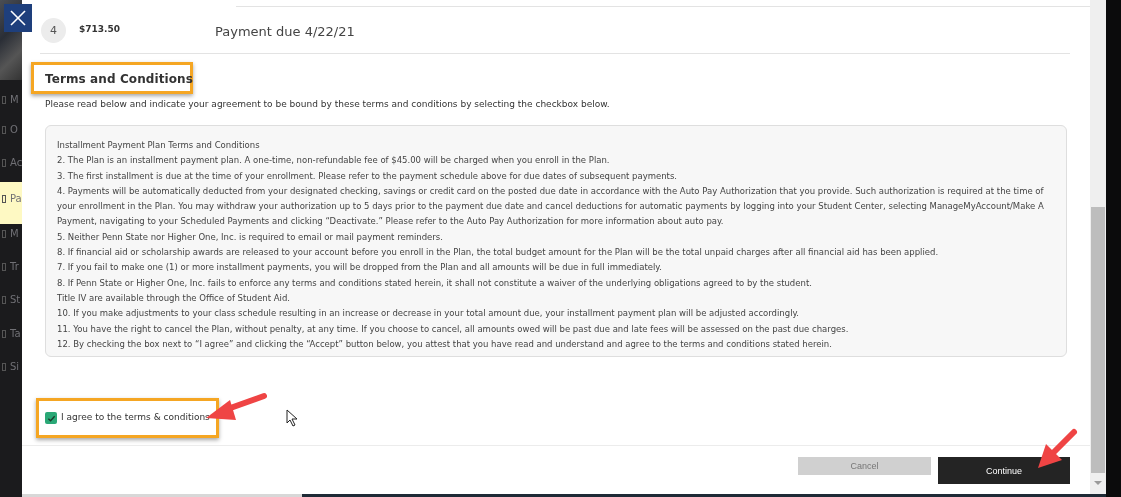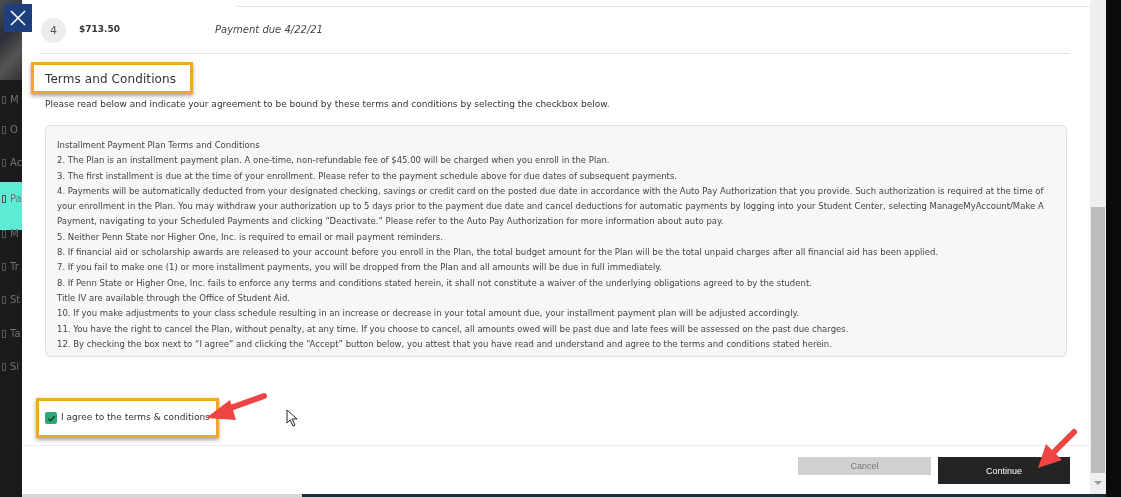--- a/index.html
+++ b/index.html
@@ -3,40 +3,40 @@
 <meta charset="utf-8">
 <style>
   * { box-sizing: border-box; margin: 0; padding: 0; }
   html, body { width: 1121px; height: 497px; overflow: hidden; background: #000; font-family: "DejaVu Sans", sans-serif; }
   .root { position: relative; width: 1121px; height: 497px; background: #0b0b0c; }
 
   
   .bg-sidebar { position: absolute; left: 0; top: 0; width: 22px; height: 497px; background: #1b1b1d; overflow: hidden; }
   .bg-sidebar .photo { position: absolute; left: 0; top: 0; width: 22px; height: 80px; background: linear-gradient(135deg,#4a4e55 0%,#2a2e36 40%,#555 70%,#333 100%); }
   .bg-sidebar .nav-item { position: absolute; left: 0; width: 22px; height: 20px; font-size: 10px; color: #6b6b6f; white-space: nowrap; padding-left: 2px; line-height: 20px; }
-  .bg-sidebar .nav-item.active { background: #5eead4; color: #7b7b80; height: 48px; line-height: 34px; }
+  .bg-sidebar .nav-item.active { background: #fef9c3; color: #7b7b80; height: 42px; line-height: 34px; }
   .bg-sidebar .nav-item .ic { display: inline-block; width: 4px; height: 8px; border: 1px solid #555; margin-right: 4px; vertical-align: middle; }
   .bg-sidebar .nav-item .lbl { color: #707075; }
 
   .close-btn { position: absolute; left: 4px; top: 4px; width: 28px; height: 28px; background: #1e3f7c; display: flex; align-items: center; justify-content: center; cursor: pointer; z-index: 10; }
   .close-btn svg { width: 18px; height: 18px; }
 
   
   .modal { position: absolute; left: 22px; top: 0; width: 1068px; height: 494px; background: #ffffff; }
   .scroll-area { position: absolute; left: 0; top: 0; width: 1068px; height: 446px; overflow: hidden; }
 
   .pay-row { position: absolute; left: 0; top: 0; width: 1050px; height: 56px; }
   .pay-row .top-line { position: absolute; left: 214px; top: 6px; width: 860px; height: 1px; background: #e3e3e3; }
   .pay-row .num { position: absolute; left: 19px; top: 18px; width: 25px; height: 25px; border-radius: 50%; background: #ececec; color: #555; font-size: 11px; text-align: center; line-height: 25px; }
   .pay-row .amt { position: absolute; left: 57px; top: 24px; font-size: 9px; font-weight: bold; color: #333; }
-  .pay-row .due { position: absolute; left: 193px; top: 24px; font-size: 10px; color: #444; font-style: italic; }
+  .pay-row .due { position: absolute; left: 193px; top: 24px; font-size: 13px; color: #444; }
   .pay-row .bottom-line { position: absolute; left: 18px; top: 53px; width: 1030px; height: 1px; background: #e3e3e3; }
 
   .terms-heading-box { position: absolute; left: 9px; top: 62px; width: 162px; height: 32px; border: 3px solid #f5a623; box-shadow: 0 2px 4px rgba(0,0,0,0.35); }
-  .terms-heading { position: absolute; left: 23px; top: 72px; font-size: 12px; color: #333; font-weight: normal; letter-spacing: 0.1px; }
+  .terms-heading { position: absolute; left: 23px; top: 72px; font-size: 12px; color: #333; font-weight: bold; letter-spacing: 0.1px; }
   .terms-intro { position: absolute; left: 23px; top: 99px; font-size: 9px; color: #333; }
 
   .terms-box { position: absolute; left: 23px; top: 125px; width: 1022px; height: 232px; background: #f7f7f7; border: 1px solid #dedede; border-radius: 6px; padding: 12px 11px; }
   .terms-box .line { font-size: 8.5px; color: #444; line-height: 15.3px; white-space: nowrap; }
 
   .agree-box { position: absolute; left: 14px; top: 398px; width: 183px; height: 40px; border: 3px solid #f5a623; box-shadow: 0 2px 4px rgba(0,0,0,0.35); }
   .agree-checkbox { position: absolute; left: 23px; top: 412px; width: 12px; height: 12px; background: #2aa876; border-radius: 2px; display: flex; align-items: center; justify-content: center; cursor: pointer; }
   .agree-checkbox svg { width: 9px; height: 9px; }
   .agree-label { position: absolute; left: 39px; top: 412px; font-size: 9px; color: #333; cursor: pointer; }
 

